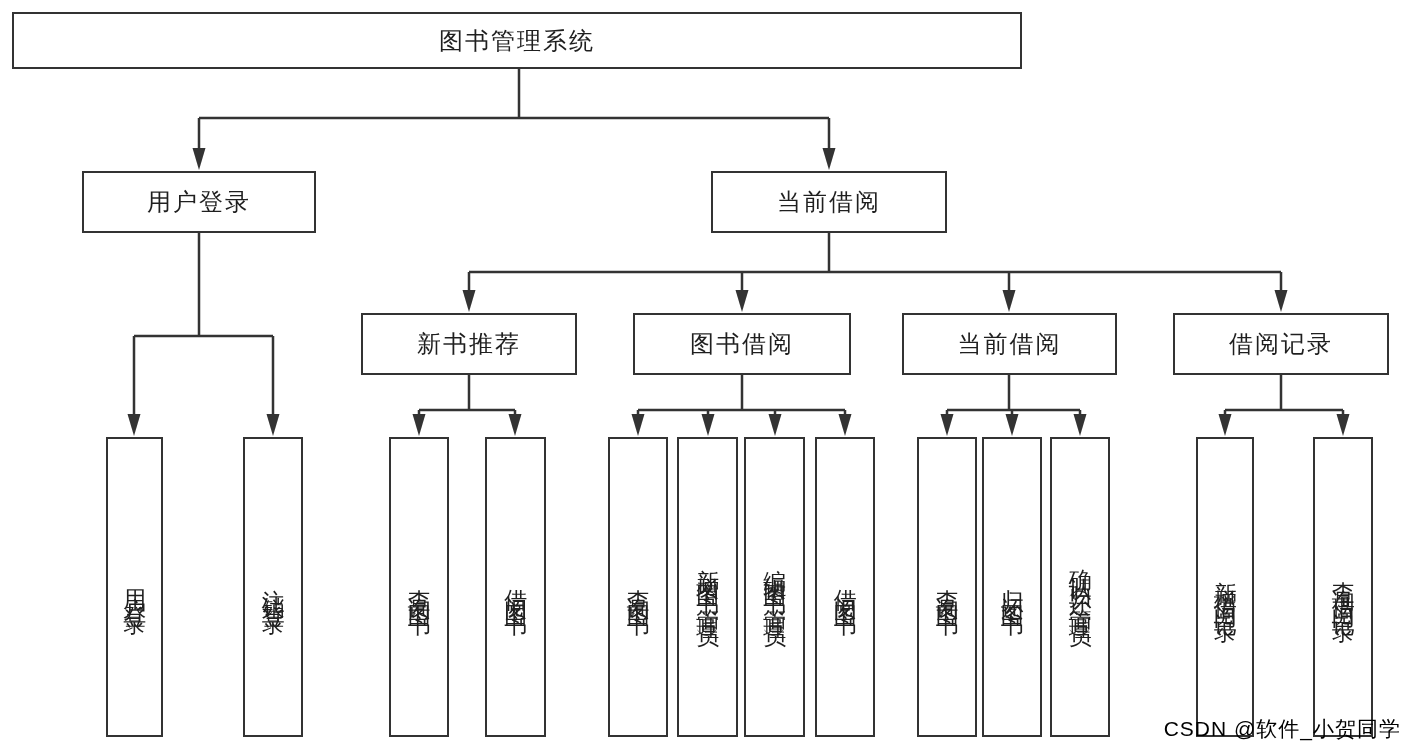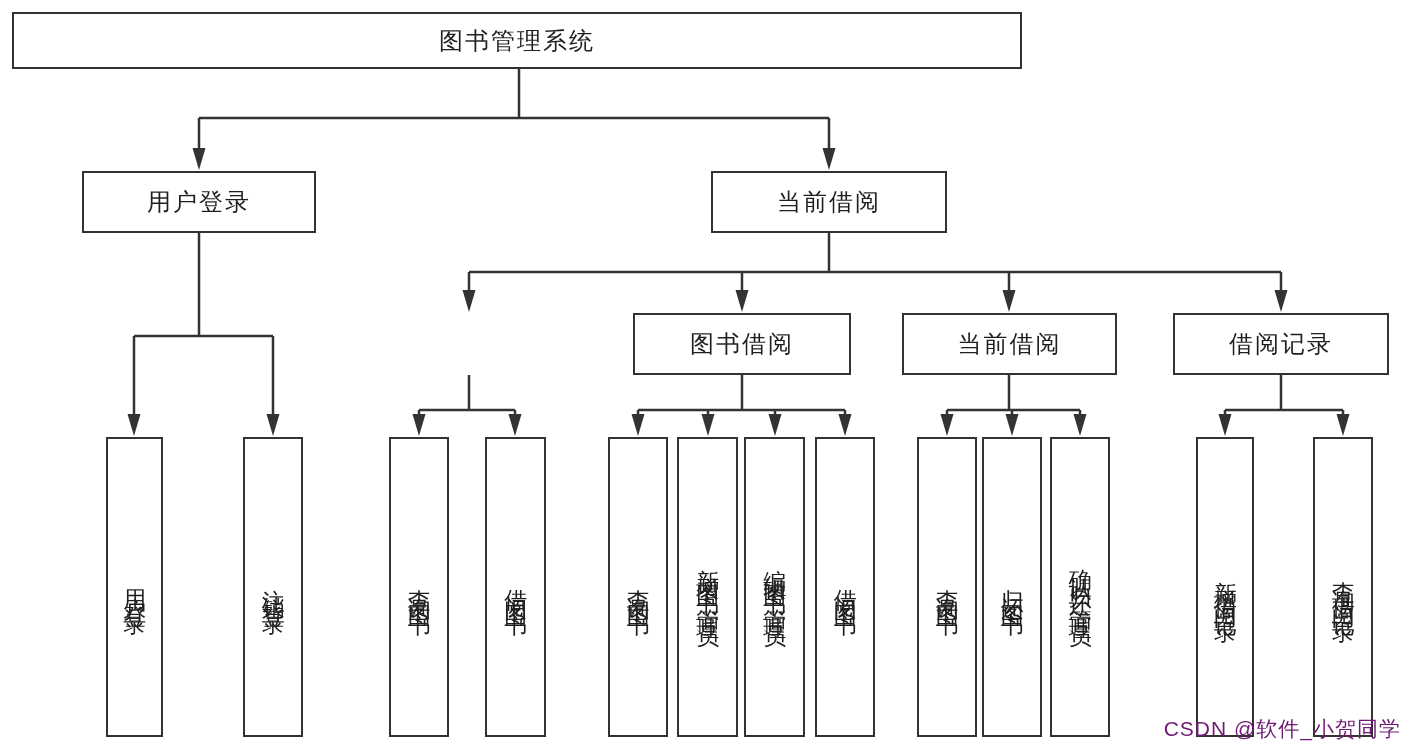--- a/index.html
+++ b/index.html
@@ -28,21 +28,21 @@
     font-size:23px;
     letter-spacing:8px;
     line-height:1.1;
     white-space:nowrap;
   }
   .watermark{
     position:absolute;
     right:4px;
     bottom:4px;
     font-size:21px;
-    color:#701a75;
+    color:#000000;
     letter-spacing:1px;
     white-space:nowrap;
   }
 </style>
 </head>
 <body>
 
 <div class="stage">
 
   <svg class="connectors" width="1405" height="747" viewBox="0 0 1405 747">
@@ -89,20 +89,23 @@
     <span class="hlabel">图书管理系统</span>
   </div>
 
   <div class="box" style="left:82px;top:171px;width:234px;height:62px;">
     <span class="hlabel">用户登录</span>
   </div>
   <div class="box" style="left:711px;top:171px;width:236px;height:62px;">
     <span class="hlabel">当前借阅</span>
   </div>
 
+  <div class="box" style="left:361px;top:313px;width:216px;height:62px;">
+    <span class="hlabel">新书推荐</span>
+  </div>
   <div class="box" style="left:902px;top:313px;width:215px;height:62px;">
     <span class="hlabel">当前借阅</span>
   </div>
   <div class="box" style="left:633px;top:313px;width:218px;height:62px;">
     <span class="hlabel">图书借阅</span>
   </div>
   <div class="box" style="left:1173px;top:313px;width:216px;height:62px;">
     <span class="hlabel">借阅记录</span>
   </div>
 

